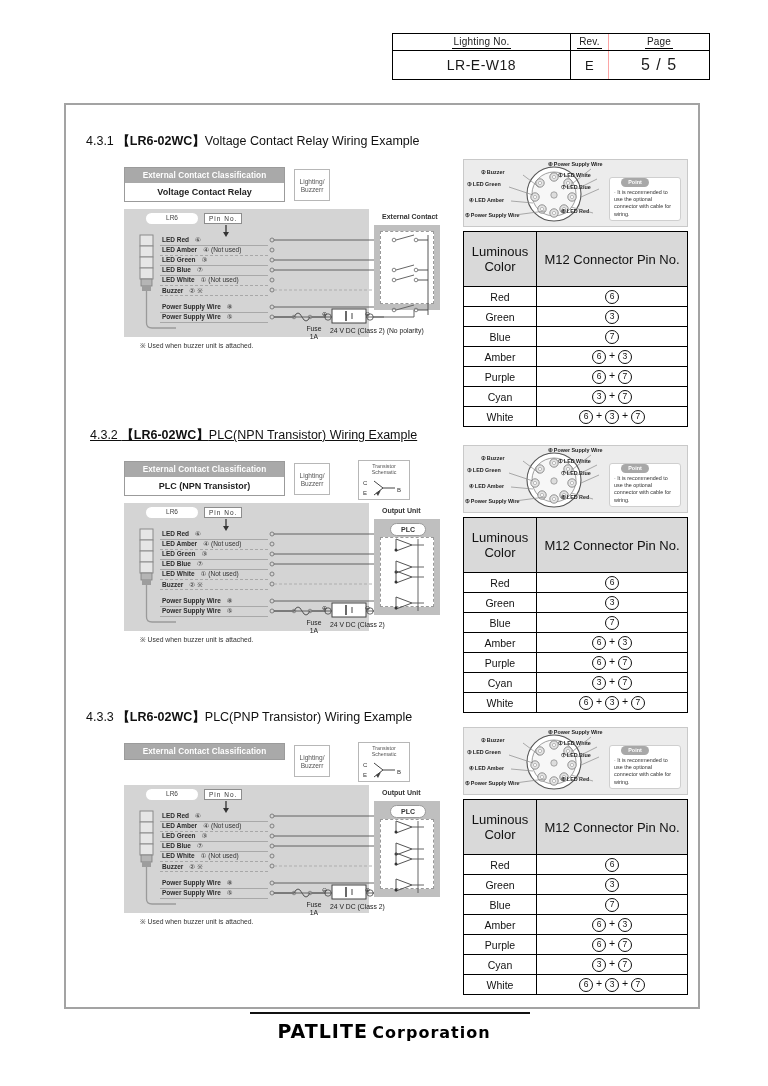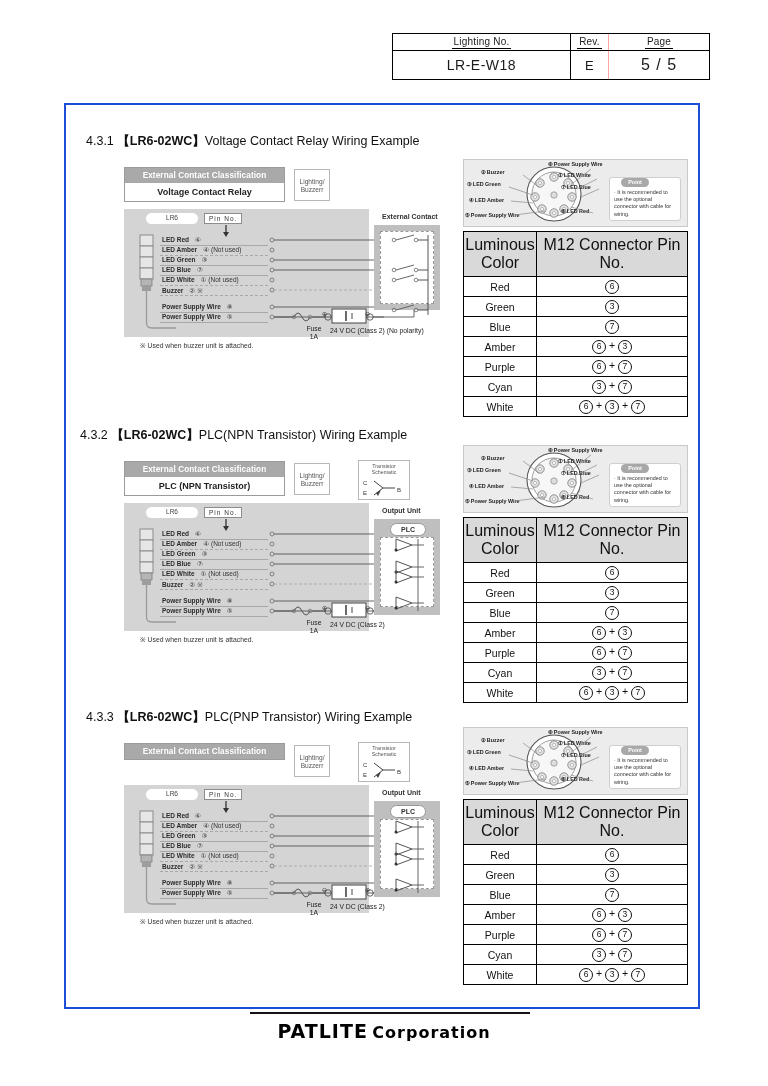--- a/index.html
+++ b/index.html
@@ -32,21 +32,21 @@
   .tb-row.body .tb-cell{height:28px;font-size:14px;}
   .tb-row.head .tb-cell span{border-bottom:1px solid #000;padding:0 2px;line-height:12px;}
   .tb-row.body .c1{font-size:14px;letter-spacing:.5px;}
   .tb-row.body .c2{font-size:13px;}
   .tb-row.body .c3{font-size:16px;letter-spacing:1px;}
 
   
   .frame{
     position:absolute;left:64px;top:103px;
     width:636px;height:906px;
-    border:2px solid #1d4ed8;
+    border:2px solid #a3a3a3;
     box-sizing:border-box;
     background:#fff;
   }
 
   
   .section{position:absolute;left:0;width:100%;}
   .sec-title{
     position:absolute;font-size:12.5px;color:#111;white-space:nowrap;
   }
   .sec-title .brk{font-weight:bold;}
@@ -117,21 +117,21 @@
   }
 
   table.pintable{
     position:absolute;border-collapse:collapse;width:225px;
     border:1.5px solid #000;
   }
   table.pintable th, table.pintable td{
     border:1px solid #000;text-align:center;font-size:10.5px;color:#111;
     padding:2px 0;
   }
-  table.pintable th{background:#d9d9d9;font-weight:400;font-size:16px;padding:4px 0;}
+  table.pintable th{background:#d9d9d9;font-weight:400;font-size:13px;padding:12px 0;}
   table.pintable th.c1, table.pintable td.c1{width:72px;}
   table.pintable td{height:15px;}
   .cnum{
     display:inline-block;border:1px solid #111;border-radius:50%;
     width:12px;height:12px;line-height:11px;font-size:8.5px;text-align:center;
     vertical-align:middle;
   }
 
   
   .footer{
@@ -352,21 +352,21 @@
               <td class="c2"><span class="cnum">3</span><span> + </span><span class="cnum">7</span></td>
             </tr>
             <tr>
               <td class="c1">White</td>
               <td class="c2"><span class="cnum">6</span><span> + </span><span class="cnum">3</span><span> + </span><span class="cnum">7</span></td>
             </tr>
           </tbody>
         </table>
       </div>
       <div class="section" style="top: 0px;">
-        <div class="sec-title" style="left: 14px; top: 322px;"><span>4.3.2 </span><span class="brk">【LR6-02WC】</span><span>PLC(NPN Transistor) Wiring Example</span></div>
+        <div class="sec-title" style="left: 24px; top: 322px; text-decoration: underline;"><span>4.3.2 </span><span class="brk">【LR6-02WC】</span><span>PLC(NPN Transistor) Wiring Example</span></div>
         <div class="classbox" style="left: 58px; top: 356px;">
           <div class="ch">External Contact Classification</div>
           <div class="cb">PLC (NPN Transistor)</div>
         </div>
         <div class="minibox" style="left: 228px; top: 358px; width: 36px; height: 32px; padding-top: 8px;">
           <div class="l1">Lighting/</div>
           <div class="l1">Buzzerr</div>
         </div>
         <div class="tbox" style="left: 292px; top: 355px; width: 52px; height: 40px;">
           <div class="tt">Transistor</div>

